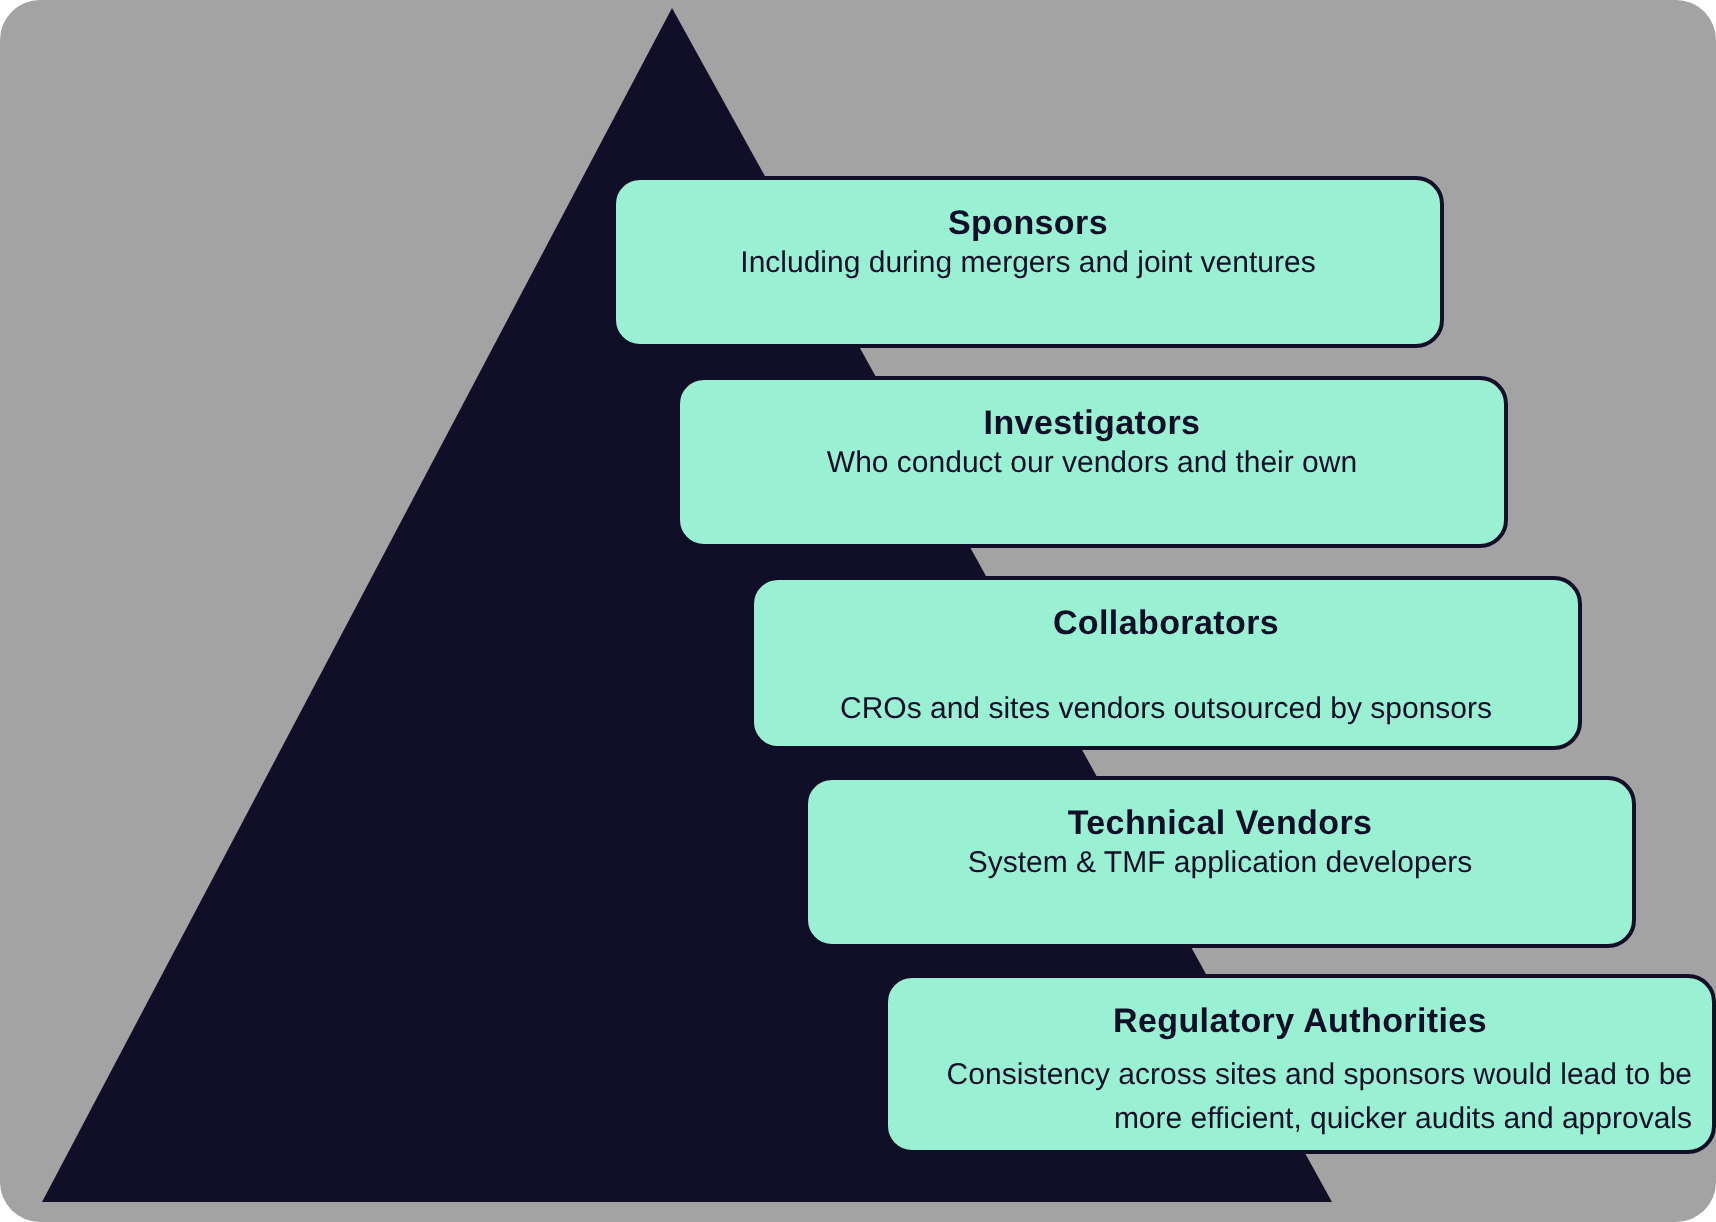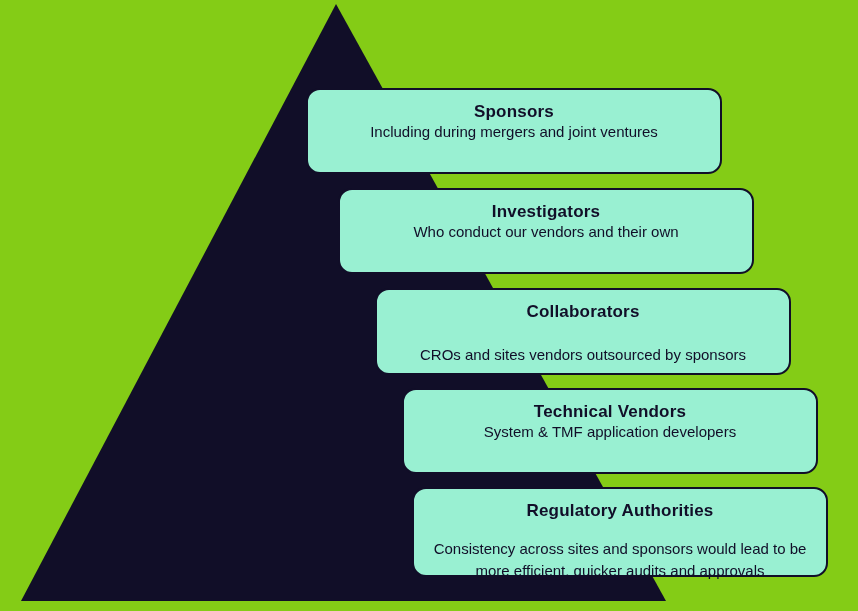--- a/index.html
+++ b/index.html
@@ -5,22 +5,23 @@
   html, body {
     margin: 0;
     padding: 0;
     background: #ffffff;
     font-family: "Liberation Sans", sans-serif;
   }
   .stage {
     position: relative;
     width: 858px;
     height: 611px;
-    background: #84cc16;
+    background: #a3a3a3;
     overflow: hidden;
+    border-radius: 20px;
   }
   .triangle-svg {
     position: absolute;
     left: 0;
     top: 0;
     width: 858px;
     height: 611px;
     display: block;
   }
   .level-card {
@@ -46,25 +47,26 @@
   .level-subtitle {
     font-size: 15px;
     font-weight: 400;
     line-height: 20px;
     margin-top: 0;
   }
   .card-1 { left: 306px; top: 88px;  height: 86px; }
   .card-2 { left: 338px; top: 188px; height: 86px; text-align: center; }
   .card-3 { left: 375px; top: 288px; height: 87px; justify-content: space-between; }
   .card-4 { left: 402px; top: 388px; height: 86px; }
-  .card-5 { left: 412px; top: 487px; height: 90px; }
+  .card-5 { left: 442px; top: 487px; height: 90px; }
   .card-5 .level-subtitle {
-    margin-top: 17px;
+    margin-top: 6px;
     line-height: 22px;
     max-width: 396px;
+    text-align: right;
   }
 </style>
 </head>
 <body>
 
 <div class="stage">
 
   <svg class="triangle-svg" viewBox="0 0 858 611" xmlns="http://www.w3.org/2000/svg">
     <polygon points="336,4 21,601 666,601" fill="#110E28"></polygon>
   </svg>

